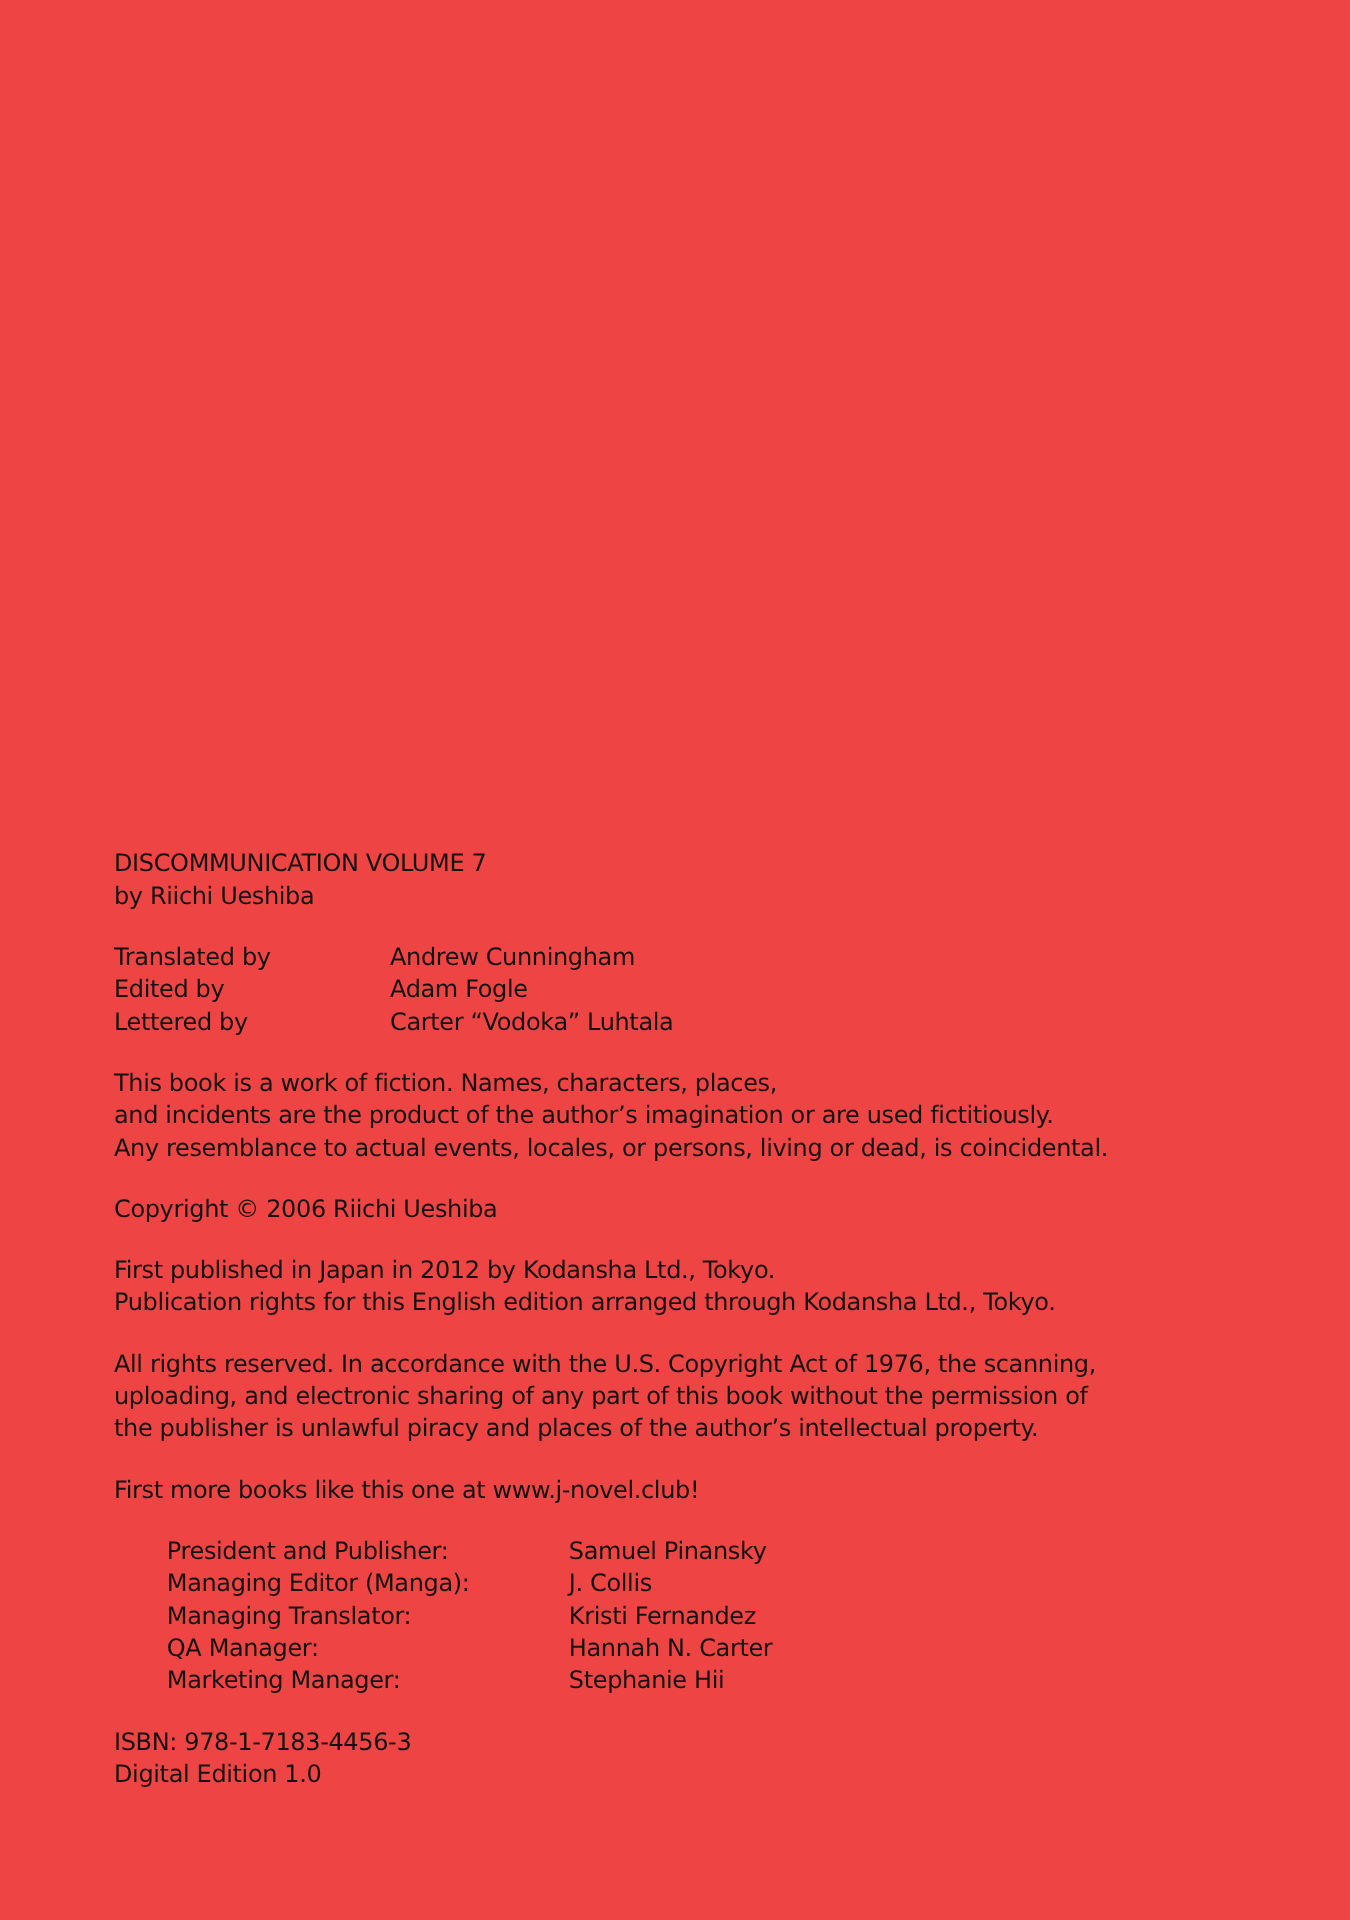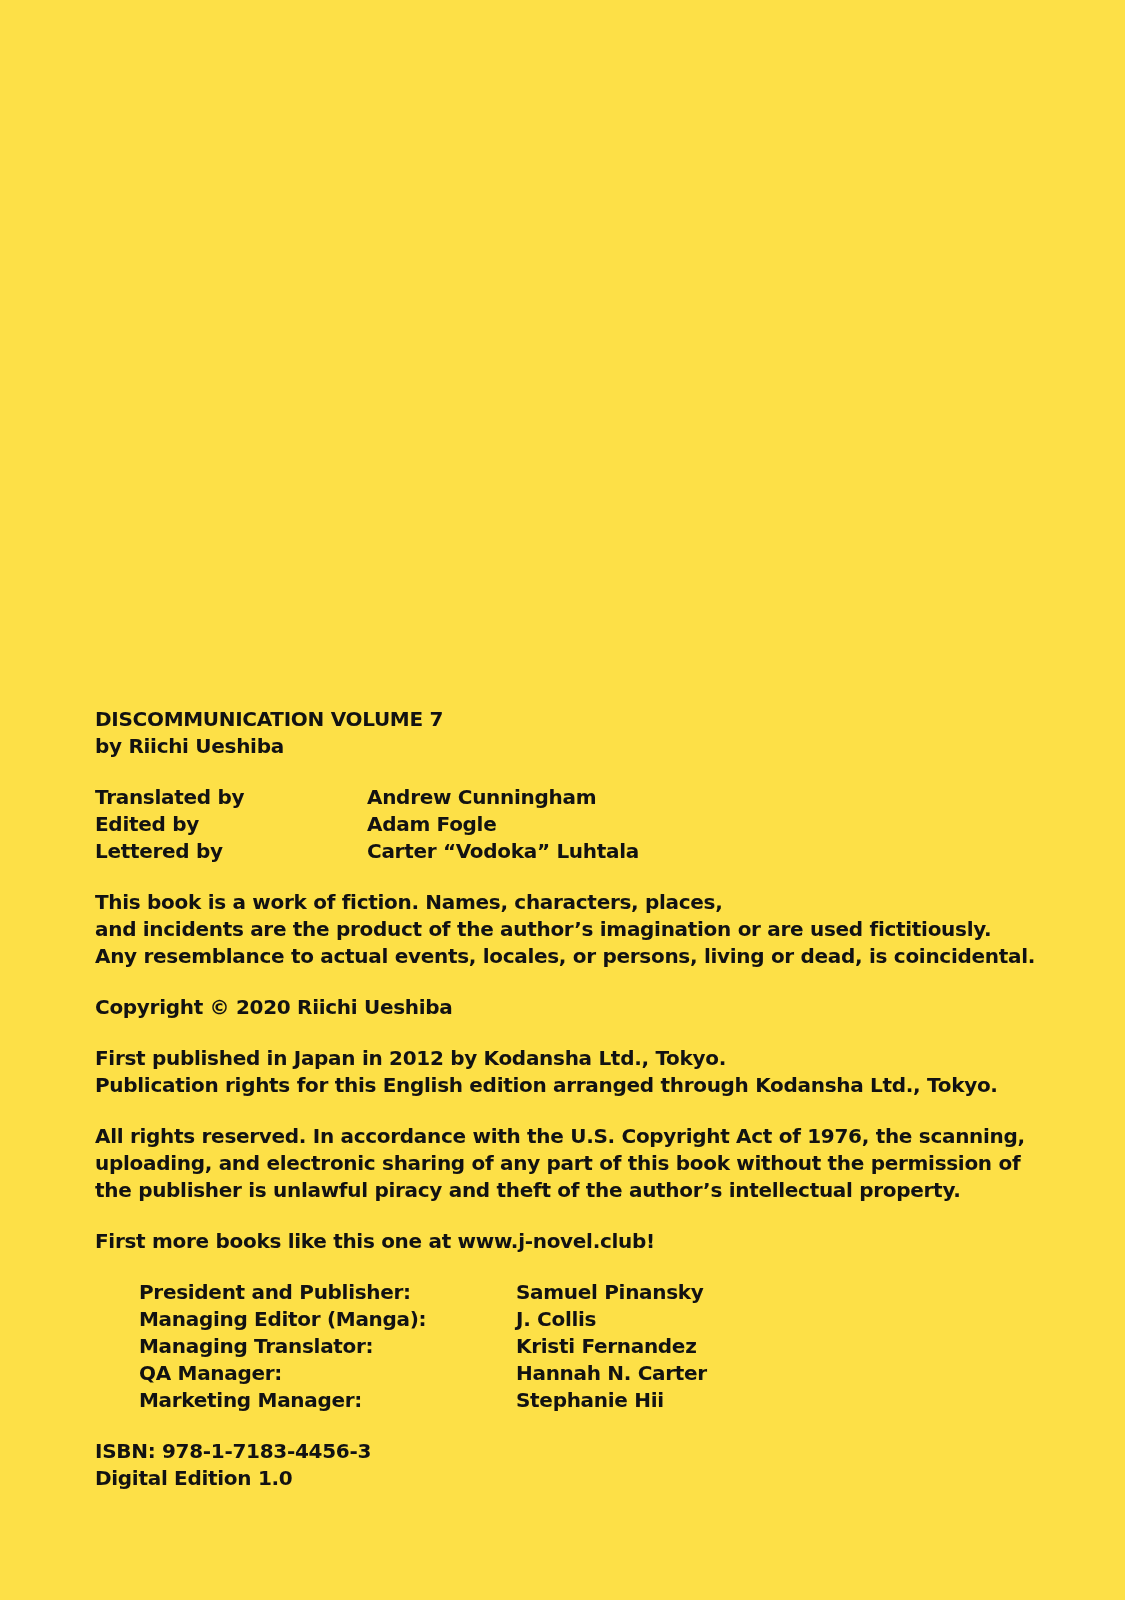--- a/index.html
+++ b/index.html
@@ -10,23 +10,22 @@
   body {
     width: 1125px;
     height: 1600px;
     position: relative;
     font-family: "DejaVu Sans", "Liberation Sans", sans-serif;
     color: #121212;
   }
   .page {
     position: absolute;
     inset: 0;
-    background: #fde047;
+    background: #ef4444;
     overflow: hidden;
-    font-weight: bold;
   }
   .content {
     position: absolute;
     left: 95px;
     top: 706px;
     width: 950px;
     font-size: 20px;
     line-height: 27px;
     letter-spacing: -0.3px;
   }
@@ -35,21 +34,20 @@
   }
   .block:last-child {
     margin-bottom: 18px;
   }
   .line {
     white-space: nowrap;
   }
   .row {
     display: grid;
     white-space: nowrap;
-    gap: 42px;
   }
   .credits .row {
     grid-template-columns: 230px 1fr;
   }
   .staff .row {
     grid-template-columns: 335px 1fr;
     margin-left: 44px;
   }
   .title-line {
     text-transform: none;
@@ -81,32 +79,32 @@
       </div>
     </section>
 
     <section class="block">
       <div class="line">This book is a work of fiction. Names, characters, places,</div>
       <div class="line">and incidents are the product of the author’s imagination or are used fictitiously.</div>
       <div class="line">Any resemblance to actual events, locales, or persons, living or dead, is coincidental.</div>
     </section>
 
     <section class="block">
-      <div class="line">Copyright © 2020 Riichi Ueshiba</div>
+      <div class="line">Copyright © 2006 Riichi Ueshiba</div>
     </section>
 
     <section class="block">
       <div class="line">First published in Japan in 2012 by Kodansha Ltd., Tokyo.</div>
       <div class="line">Publication rights for this English edition arranged through Kodansha Ltd., Tokyo.</div>
     </section>
 
     <section class="block">
       <div class="line">All rights reserved. In accordance with the U.S. Copyright Act of 1976, the scanning,</div>
       <div class="line">uploading, and electronic sharing of any part of this book without the permission of</div>
-      <div class="line">the publisher is unlawful piracy and theft of the author’s intellectual property.</div>
+      <div class="line">the publisher is unlawful piracy and places of the author’s intellectual property.</div>
     </section>
 
     <section class="block">
       <div class="line">First more books like this one at www.j-novel.club!</div>
     </section>
 
     <section class="block staff">
       <div class="row">
         <span>President and Publisher:</span>
         <span>Samuel Pinansky</span>

